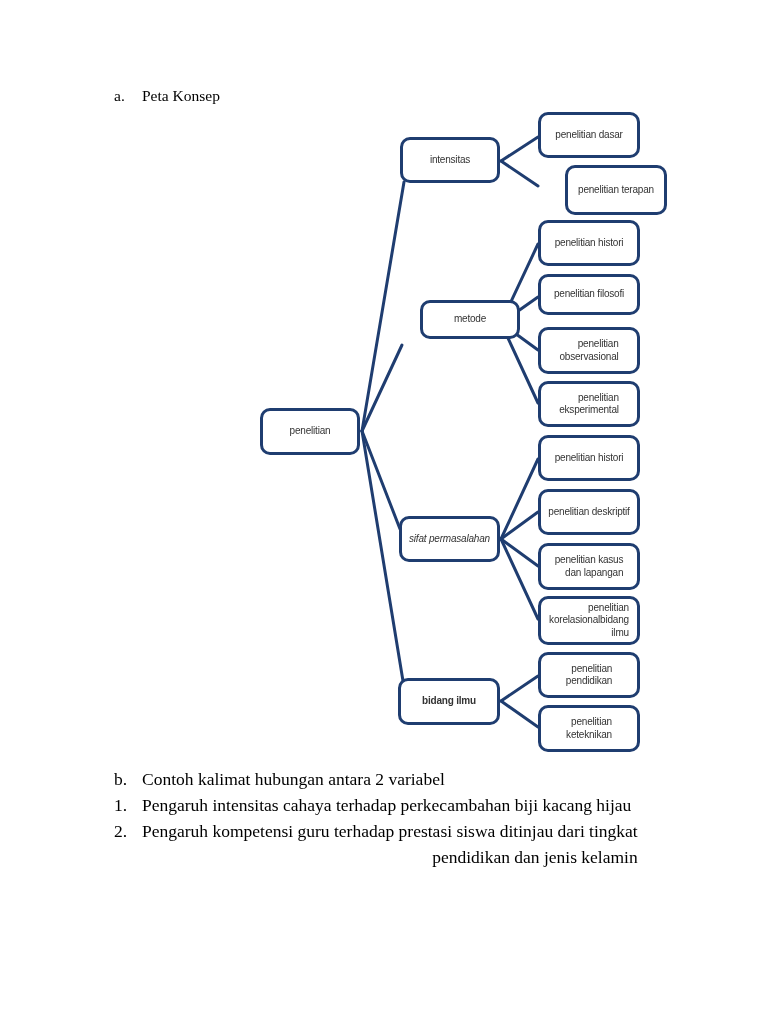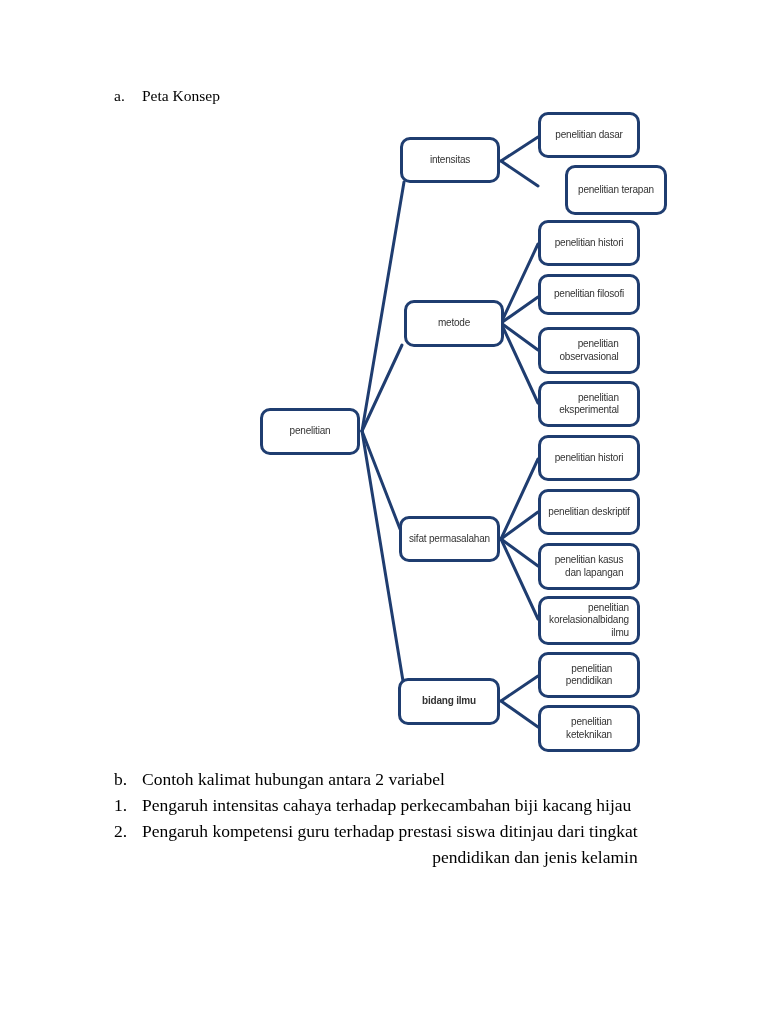--- a/index.html
+++ b/index.html
@@ -100,22 +100,22 @@
       <line x1="501" y1="539" x2="538" y2="566"></line>
       <line x1="501" y1="539" x2="538" y2="619"></line>
 
       <line x1="501" y1="701" x2="538" y2="676"></line>
       <line x1="501" y1="701" x2="538" y2="727"></line>
     </svg>
 
     <div class="node" style="left:260px; top:408px; width:100px; height:47px;">penelitian</div>
 
     <div class="node" style="left:400px; top:137px; width:100px; height:46px;">intensitas</div>
-    <div class="node" style="left:404px; top:300px; width:100px; height:47px;">metode</div>
-    <div class="node" style="left:399px; top:516px; width:101px; height:46px;">sifat permasalahan</div>
+    <div class="node" style="left:420px; top:300px; width:100px; height:39px;">metode</div>
+    <div class="node" style="left:399px; top:516px; width:101px; height:46px;font-style:italic;">sifat permasalahan</div>
     <div class="node" style="left:398px; top:678px; width:102px; height:47px;font-weight:bold;">bidang ilmu</div>
 
     <div class="node" style="left:538px; top:112px; width:102px; height:46px;">penelitian dasar</div>
     <div class="node" style="left:538px; top:165px; width:102px; height:50px;margin-left:27px;">penelitian terapan</div>
 
     <div class="node" style="left:538px; top:220px; width:102px; height:46px;">penelitian histori</div>
     <div class="node" style="left:538px; top:274px; width:102px; height:41px;">penelitian filosofi</div>
     <div class="node" style="left:538px; top:327px; width:102px; height:47px;">penelitian
 observasional</div>
     <div class="node" style="left:538px; top:381px; width:102px; height:46px;">penelitian

